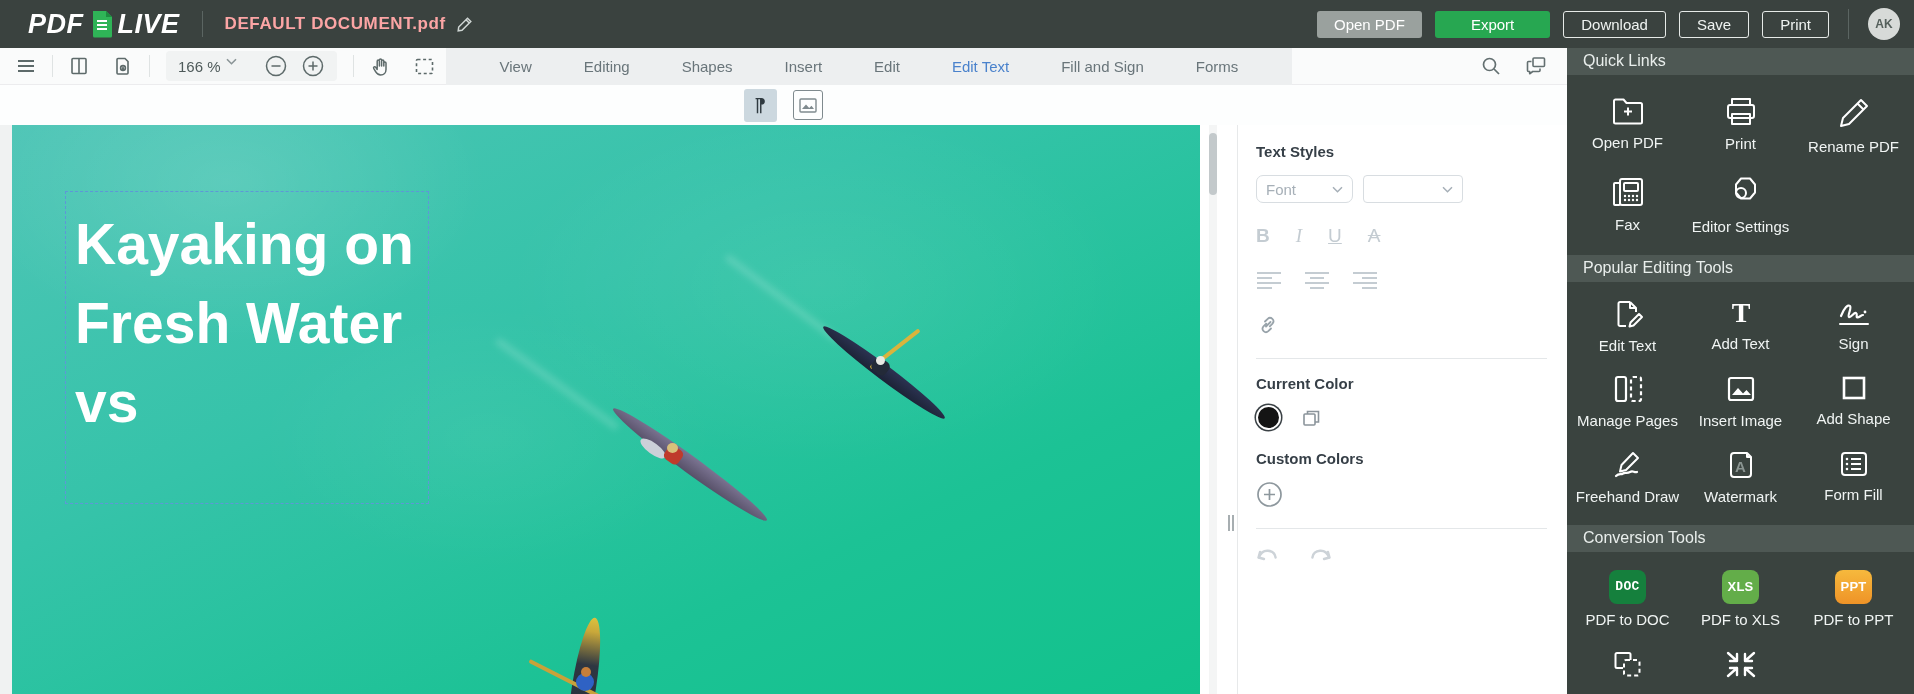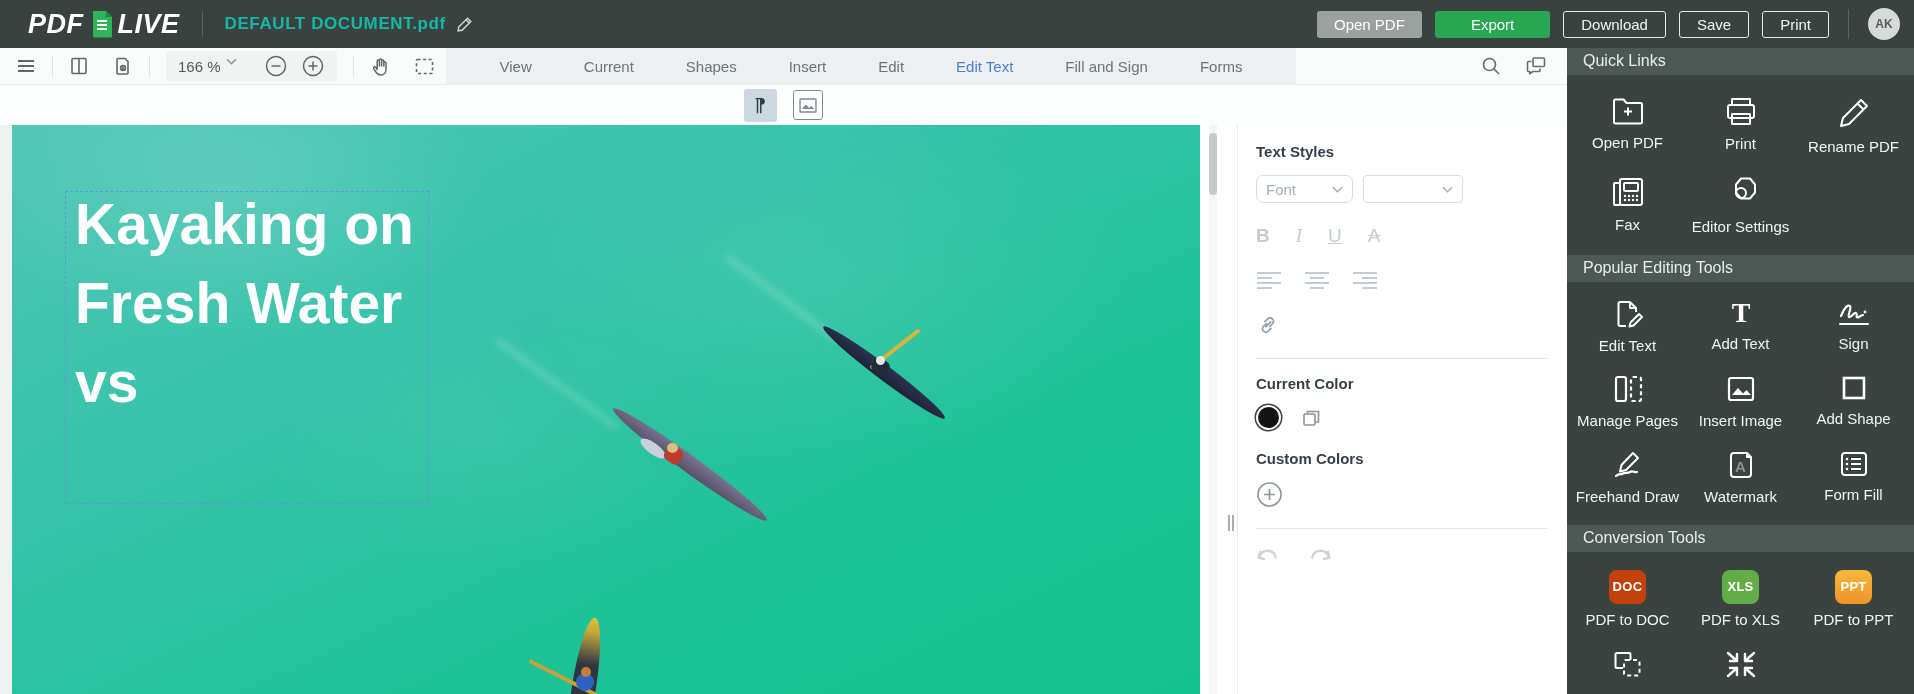--- a/index.html
+++ b/index.html
@@ -6,21 +6,21 @@
   html,body { width:1914px; height:694px; overflow:hidden; }
   body { font-family:"Liberation Sans", sans-serif; background:#fff; }
   .app { position:relative; width:1914px; height:694px; display:flex; flex-direction:column; }
 
   
   .header { height:48px; background:#3a423f; display:flex; align-items:center; padding:0 14px 0 28px; flex:0 0 48px; }
   .logo { display:flex; align-items:center; gap:2px; }
   .logo-txt { color:#fff; font-size:27px; font-weight:800; font-style:italic; letter-spacing:.5px; }
   .logo-doc { margin:0 1px 0 3px; display:flex; }
   .hdr-div { width:1px; height:26px; background:#5b6562; margin:0 22px; }
-  .doc-title { color:#14b8a6; font-size:17px; letter-spacing:.6px; font-weight:600; }
+  .doc-title { color:#fca5a5; font-size:17px; letter-spacing:.6px; font-weight:600; }
   .title-edit { margin-left:10px; display:flex; cursor:pointer; }
   .header-right { margin-left:auto; display:flex; align-items:center; gap:13px; }
   .btn { height:27px; padding:0 17px; border-radius:3px; font-size:15px; display:flex; align-items:center; cursor:pointer; font-family:"Liberation Sans",sans-serif; }
   .btn-gray { background:#9aa19e; color:#fff; }
   .btn-green { background:#27a751; color:#fff; padding:0 36px; }
   .btn-outline { background:transparent; border:1px solid #e6eae8; color:#eff3f1; }
   .av-div { width:1px; height:30px; background:#5b6562; margin:0 6px; }
   .avatar { width:32px; height:32px; border-radius:50%; background:#d7dad8; color:#55605c; font-size:12px; font-weight:700; display:flex; align-items:center; justify-content:center; cursor:pointer; }
 
   
@@ -48,21 +48,21 @@
   .content { display:flex; flex:1; min-height:0; }
   .page-margin { width:12px; background:#f0f2f2; }
   .canvas { width:1188px; position:relative; overflow:hidden;
     background:
       radial-gradient(420px 260px at 18% 10%, rgba(255,255,255,.13), transparent 62%),
       radial-gradient(520px 300px at 68% 28%, rgba(255,255,255,.07), transparent 60%),
       radial-gradient(380px 220px at 40% 55%, rgba(255,255,255,.05), transparent 60%),
       linear-gradient(155deg,#4ec5b6 0%,#35c3a9 38%,#1cc295 72%,#12c28c 100%);
   }
   .sel-box { position:absolute; left:53px; top:66px; width:364px; height:313px; border:1.5px dashed #5e97d8; }
-  .kayak-text { position:absolute; left:63px; top:60px; color:#fff; font-size:57px; font-weight:700; line-height:79px; letter-spacing:0; }
+  .kayak-text { position:absolute; left:63px; top:80px; color:#fff; font-size:57px; font-weight:700; line-height:79px; letter-spacing:0; }
 
   .kayak { position:absolute; border-radius:50%; }
   .kayakA { left:796px; top:240px; width:152px; height:15px; background:linear-gradient(#2c3352,#1c2336); transform:rotate(37deg); }
   .personA { position:absolute; left:860px; top:234px; width:17px; height:15px; background:#232a38; border-radius:5px; transform:rotate(37deg); }
   .hatA { position:absolute; left:864px; top:231px; width:9px; height:9px; background:#e8e9e4; border-radius:50%; }
   .paddleA { position:absolute; left:852px; top:222px; width:62px; height:4px; background:#d9b43c; border-radius:2px; transform:rotate(-38deg); }
   .wakeA { position:absolute; left:700px; top:170px; width:140px; height:7px; background:rgba(255,255,255,.16); border-radius:4px; transform:rotate(37deg); filter:blur(3px); }
 
   .kayakB { left:583px; top:331px; width:190px; height:17px; background:linear-gradient(#7b7492,#575068); transform:rotate(36deg); }
   .hullB { position:absolute; left:626px; top:318px; width:30px; height:11px; background:#ccd0d8; border-radius:50%; transform:rotate(36deg); }
@@ -105,21 +105,21 @@
   .undo-row { display:flex; gap:20px; color:#cdd3d8; margin-top:2px; }
   .undo-row span { cursor:pointer; display:flex; }
 
   
   .sidebar { width:347px; background:#3a433f; color:#eef2f1; overflow:hidden; }
   .band { background:#4e5854; color:#e9eeec; font-size:16px; padding:4px 16px 5px; }
   .sgrid { display:grid; grid-template-columns:repeat(3,1fr); padding:12px 4px 8px; }
   .tile { display:flex; flex-direction:column; align-items:center; text-align:center; gap:7px; padding:8px 2px 10px; font-size:15px; line-height:1.25; cursor:pointer; color:#f0f4f3; }
   .tile svg { display:block; }
   .badge { width:37px; height:34px; border-radius:8px; display:flex; align-items:center; justify-content:center; color:#fff; font-size:13px; font-weight:700; letter-spacing:.3px; }
-  .badge-doc { background:#c2410c; }
+  .badge-doc { background:#15803d;font-family:Liberation Mono, monospace; }
   .badge-xls { background:#63ad49; }
   .badge-ppt { background:linear-gradient(#f6b93d,#ef9327); }
 </style>
 </head>
 <body>
 
 <div class="app">
 
   <div class="header">
     <div class="logo">
@@ -202,21 +202,21 @@
             </svg>
         </span>
         <span class="tb-icon">
           <svg width="19" height="17" viewBox="0 0 19 17" fill="none" stroke="#5d6a6a" stroke-width="1.6" stroke-dasharray="3 2.6">
               <rect x="1.5" y="1.5" width="16" height="14" rx="1"></rect>
             </svg>
         </span>
 
         <div class="tabstrip">
           <span class="tab">View</span>
-          <span class="tab">Current</span>
+          <span class="tab">Editing</span>
           <span class="tab">Shapes</span>
           <span class="tab">Insert</span>
           <span class="tab">Edit</span>
           <span class="tab active">Edit Text</span>
           <span class="tab">Fill and Sign</span>
           <span class="tab">Forms</span>
         </div>
 
         <div class="tb-right">
           <span class="tb-icon">

